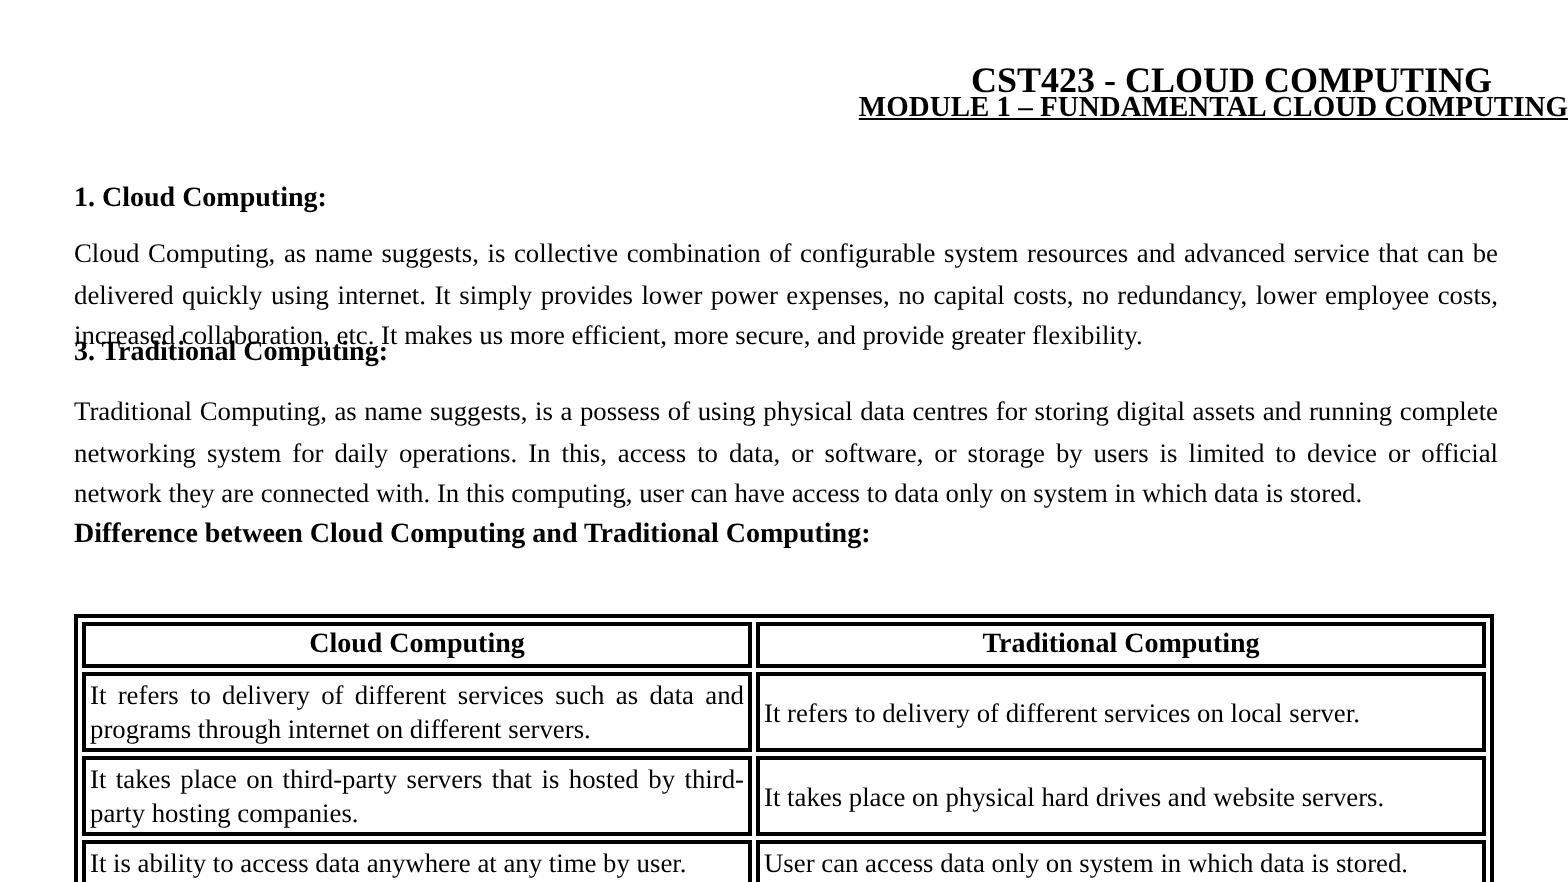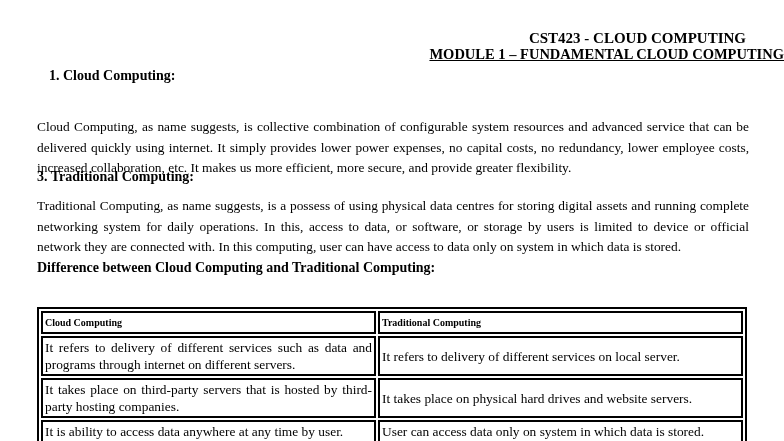--- a/index.html
+++ b/index.html
@@ -13,21 +13,21 @@
       overflow: hidden;
       position: relative;
       font-family: "Liberation Serif", "DejaVu Serif", serif;
       color: #000000;
     }
     .page-header {
       position: absolute;
       top: 30px;
       right: 38px;
       font-weight: bold;
-      font-size: 15px;
+      font-size: 18px;
       letter-spacing: 0px;
     }
     .module-title {
       position: absolute;
       top: 46px;
       left: 0;
       width: 784px;
       text-align: right;
       font-weight: bold;
       font-size: 14.5px;
@@ -45,21 +45,21 @@
     }
     .para {
       position: absolute;
       left: 37px;
       width: 712px;
       font-size: 13.4px;
       line-height: 20.6px;
       text-align: justify;
       text-align-last: left;
     }
-    #h1 { top: 68px; margin-left: 12px; }
+    #h1 { top: 92px; }
     #p1 { top: 117px; }
     #h2 { top: 169px; }
     #p2 { top: 196px; }
     #h3 { top: 260px; }
 
     table.diff {
       position: absolute;
       top: 307px;
       left: 37px;
       width: 710px;
@@ -70,22 +70,23 @@
       line-height: 17px;
     }
     table.diff td, table.diff th {
       border: 2px solid #000;
       padding: 1px 2px;
       vertical-align: middle;
       text-align: left;
     }
     table.diff th {
       font-weight: bold;
-      font-size: 10px;
+      font-size: 14px;
       height: 17px;
+      text-align: center;
     }
     table.diff td.left {
       width: 327px;
       text-align: justify;
     }
     table.diff td.right {
       text-align: justify;
     }
   </style>
 </head>

